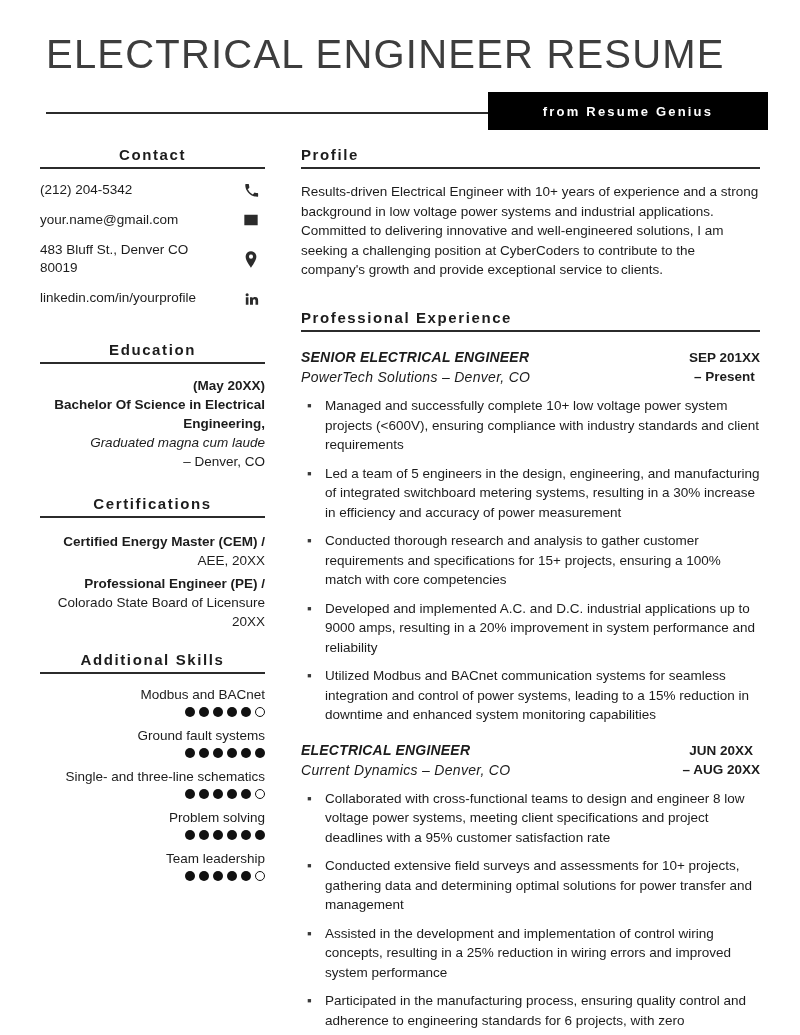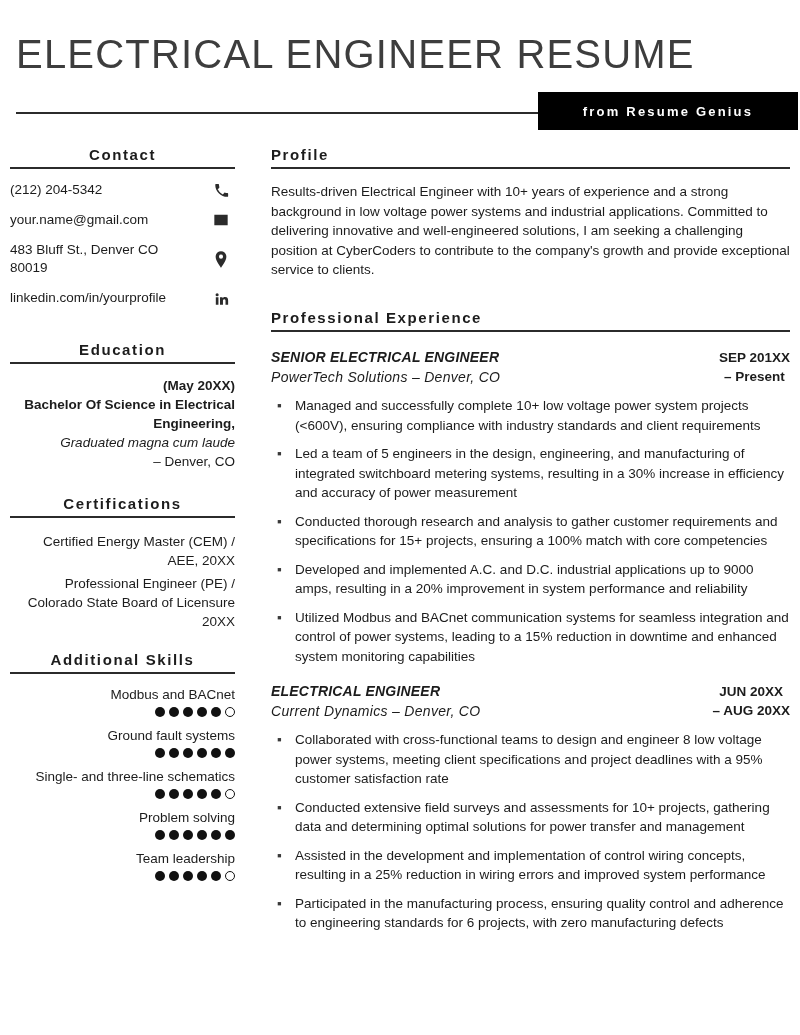--- a/index.html
+++ b/index.html
@@ -14,21 +14,21 @@
     color: #1c1c1c;
     overflow: hidden;
   }
 
   .page {
     position: relative;
     width: 800px;
     height: 1035px;
     background: #ffffff;
     box-sizing: border-box;
-    padding: 0 10px;
+    padding: 0 40px;
   }
 
   
   .header {
     position: relative;
     padding-top: 30px;
   }
   .doc-title {
     font-size: 40px;
     line-height: 48px;
@@ -48,21 +48,21 @@
     left: 6px;
     right: 0;
     top: 20px;
     height: 2px;
     background: #2b2b2b;
   }
   .brand-box {
     position: absolute;
     right: -8px;
     top: 0;
-    width: 260px;
+    width: 280px;
     height: 38px;
     background: #000000;
     display: flex;
     align-items: center;
     justify-content: center;
   }
   .brand-box-text {
     color: #ffffff;
     font-size: 13px;
     font-weight: 700;
@@ -133,21 +133,21 @@
     text-align: right;
     font-size: 13.5px;
     line-height: 19px;
     color: #1c1c1c;
   }
   .edu-block { margin-top: 12px; }
   .edu-line-bold { font-weight: 700; }
   .edu-line-italic { font-style: italic; }
   .cert-block { margin-top: 14px; }
   .cert-item { margin-bottom: 4px; }
-  .cert-name { font-weight: 400; }
+  .cert-name { font-weight: 700; }
 
   
   .skills-block { margin-top: 12px; }
   .skill { margin-bottom: 10px; }
   .skill-label {
     text-align: right;
     font-size: 13.5px;
     line-height: 18px;
     color: #1c1c1c;
   }

